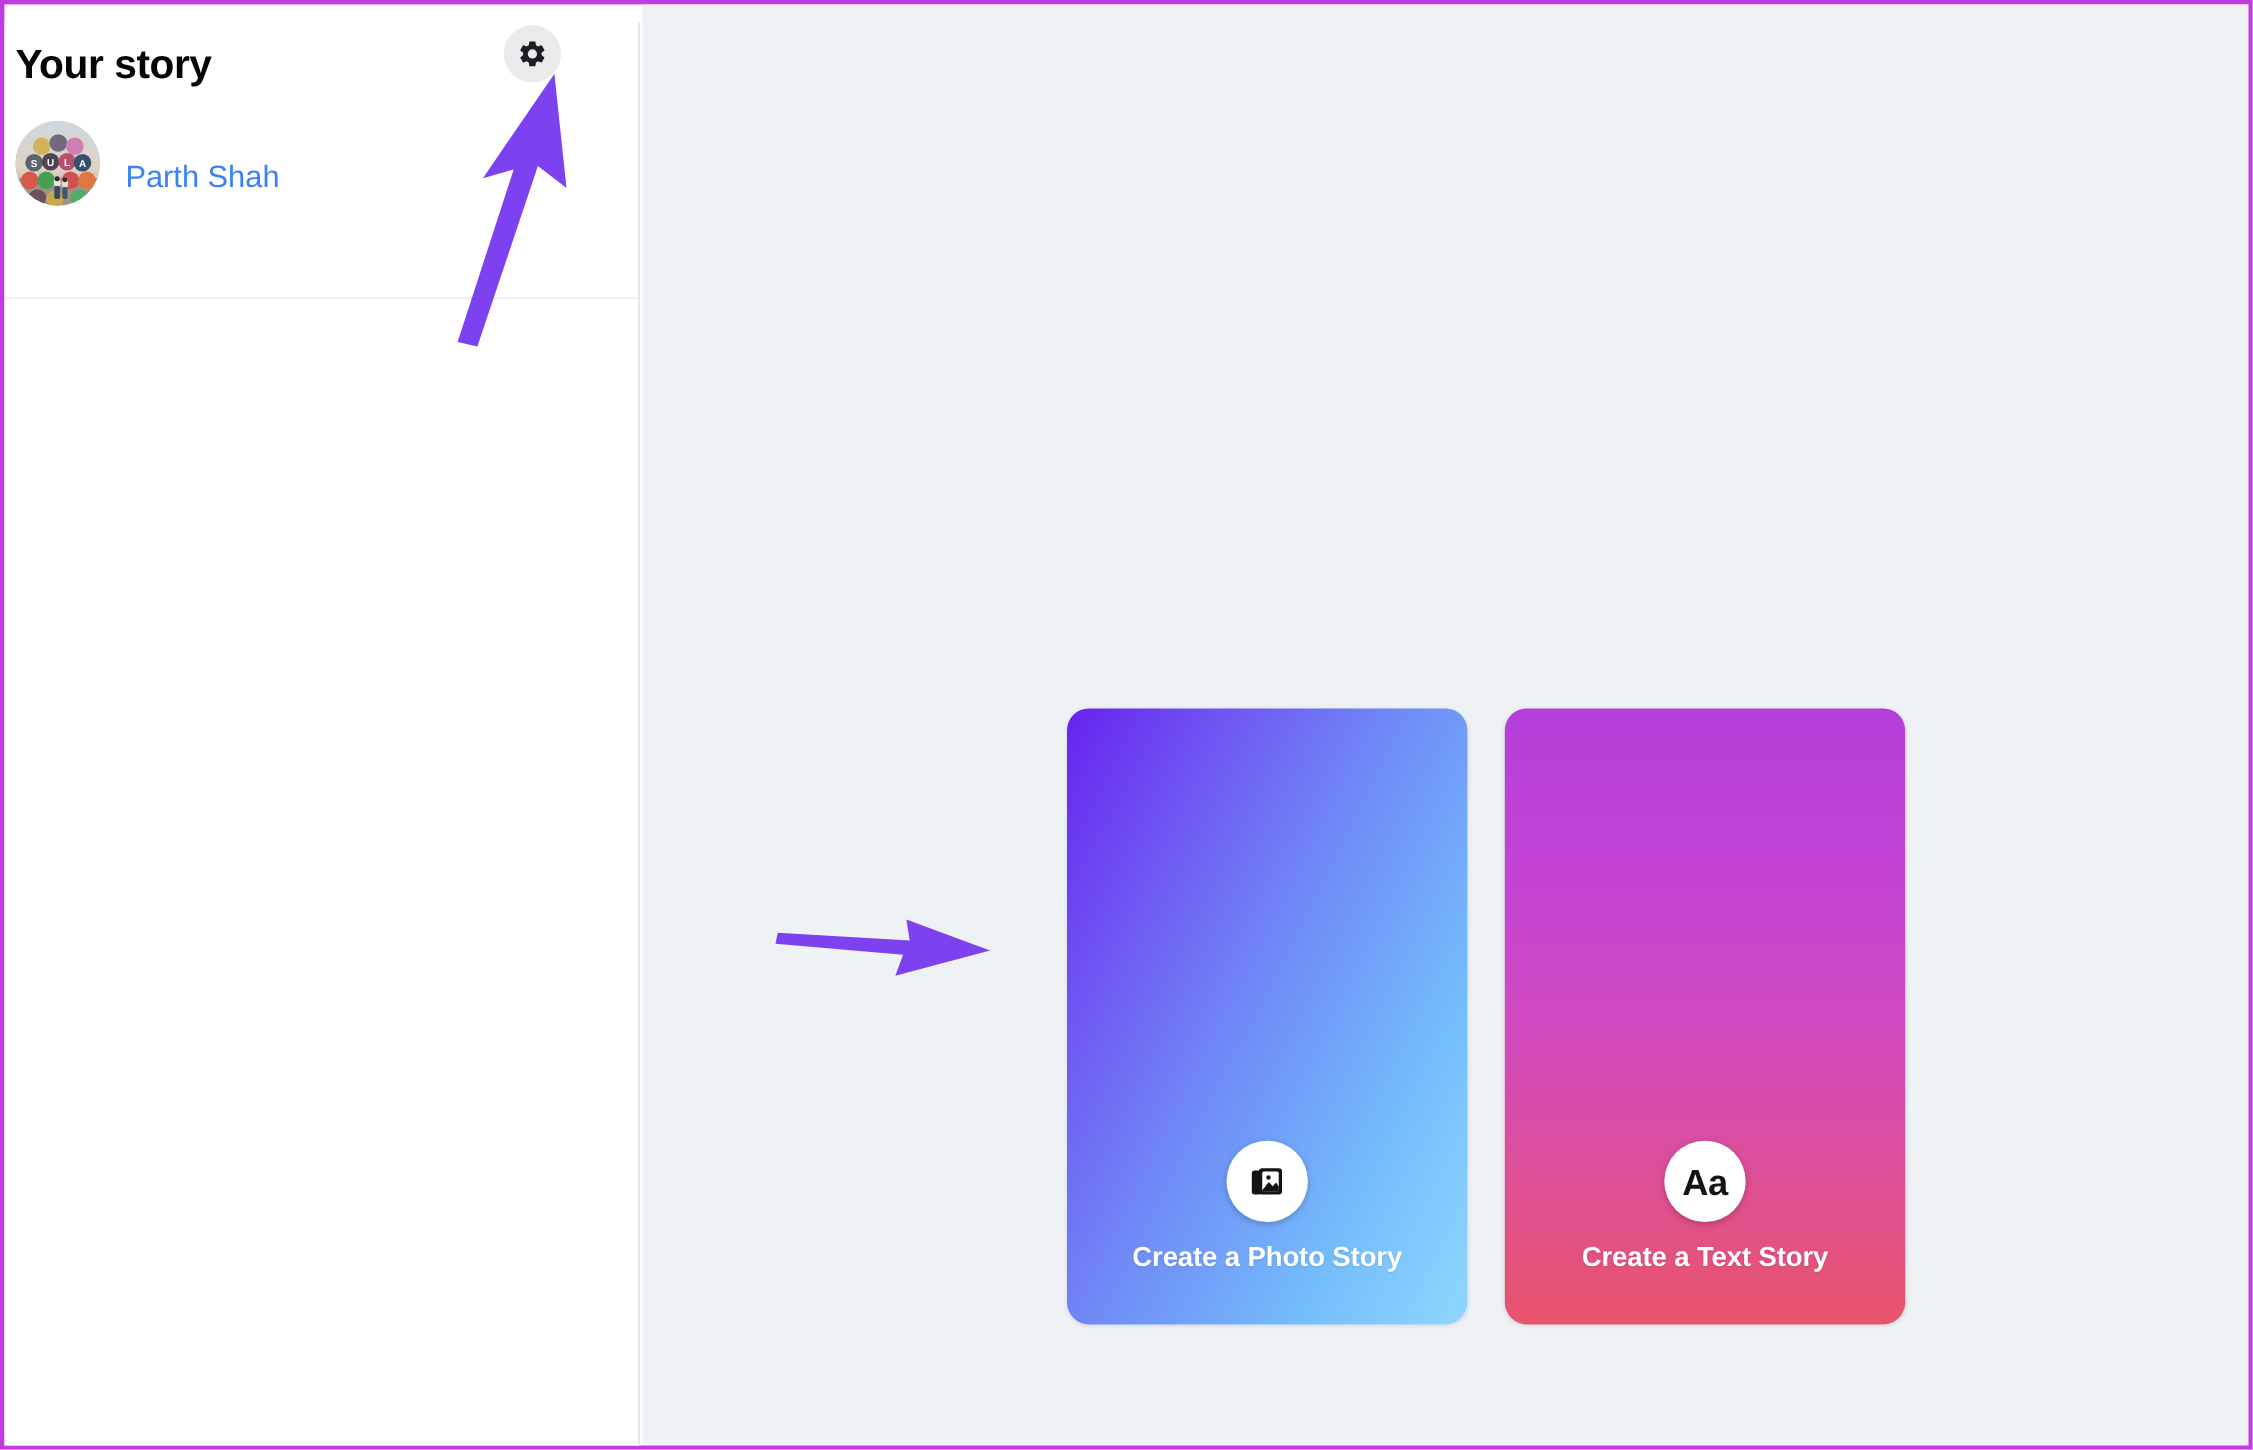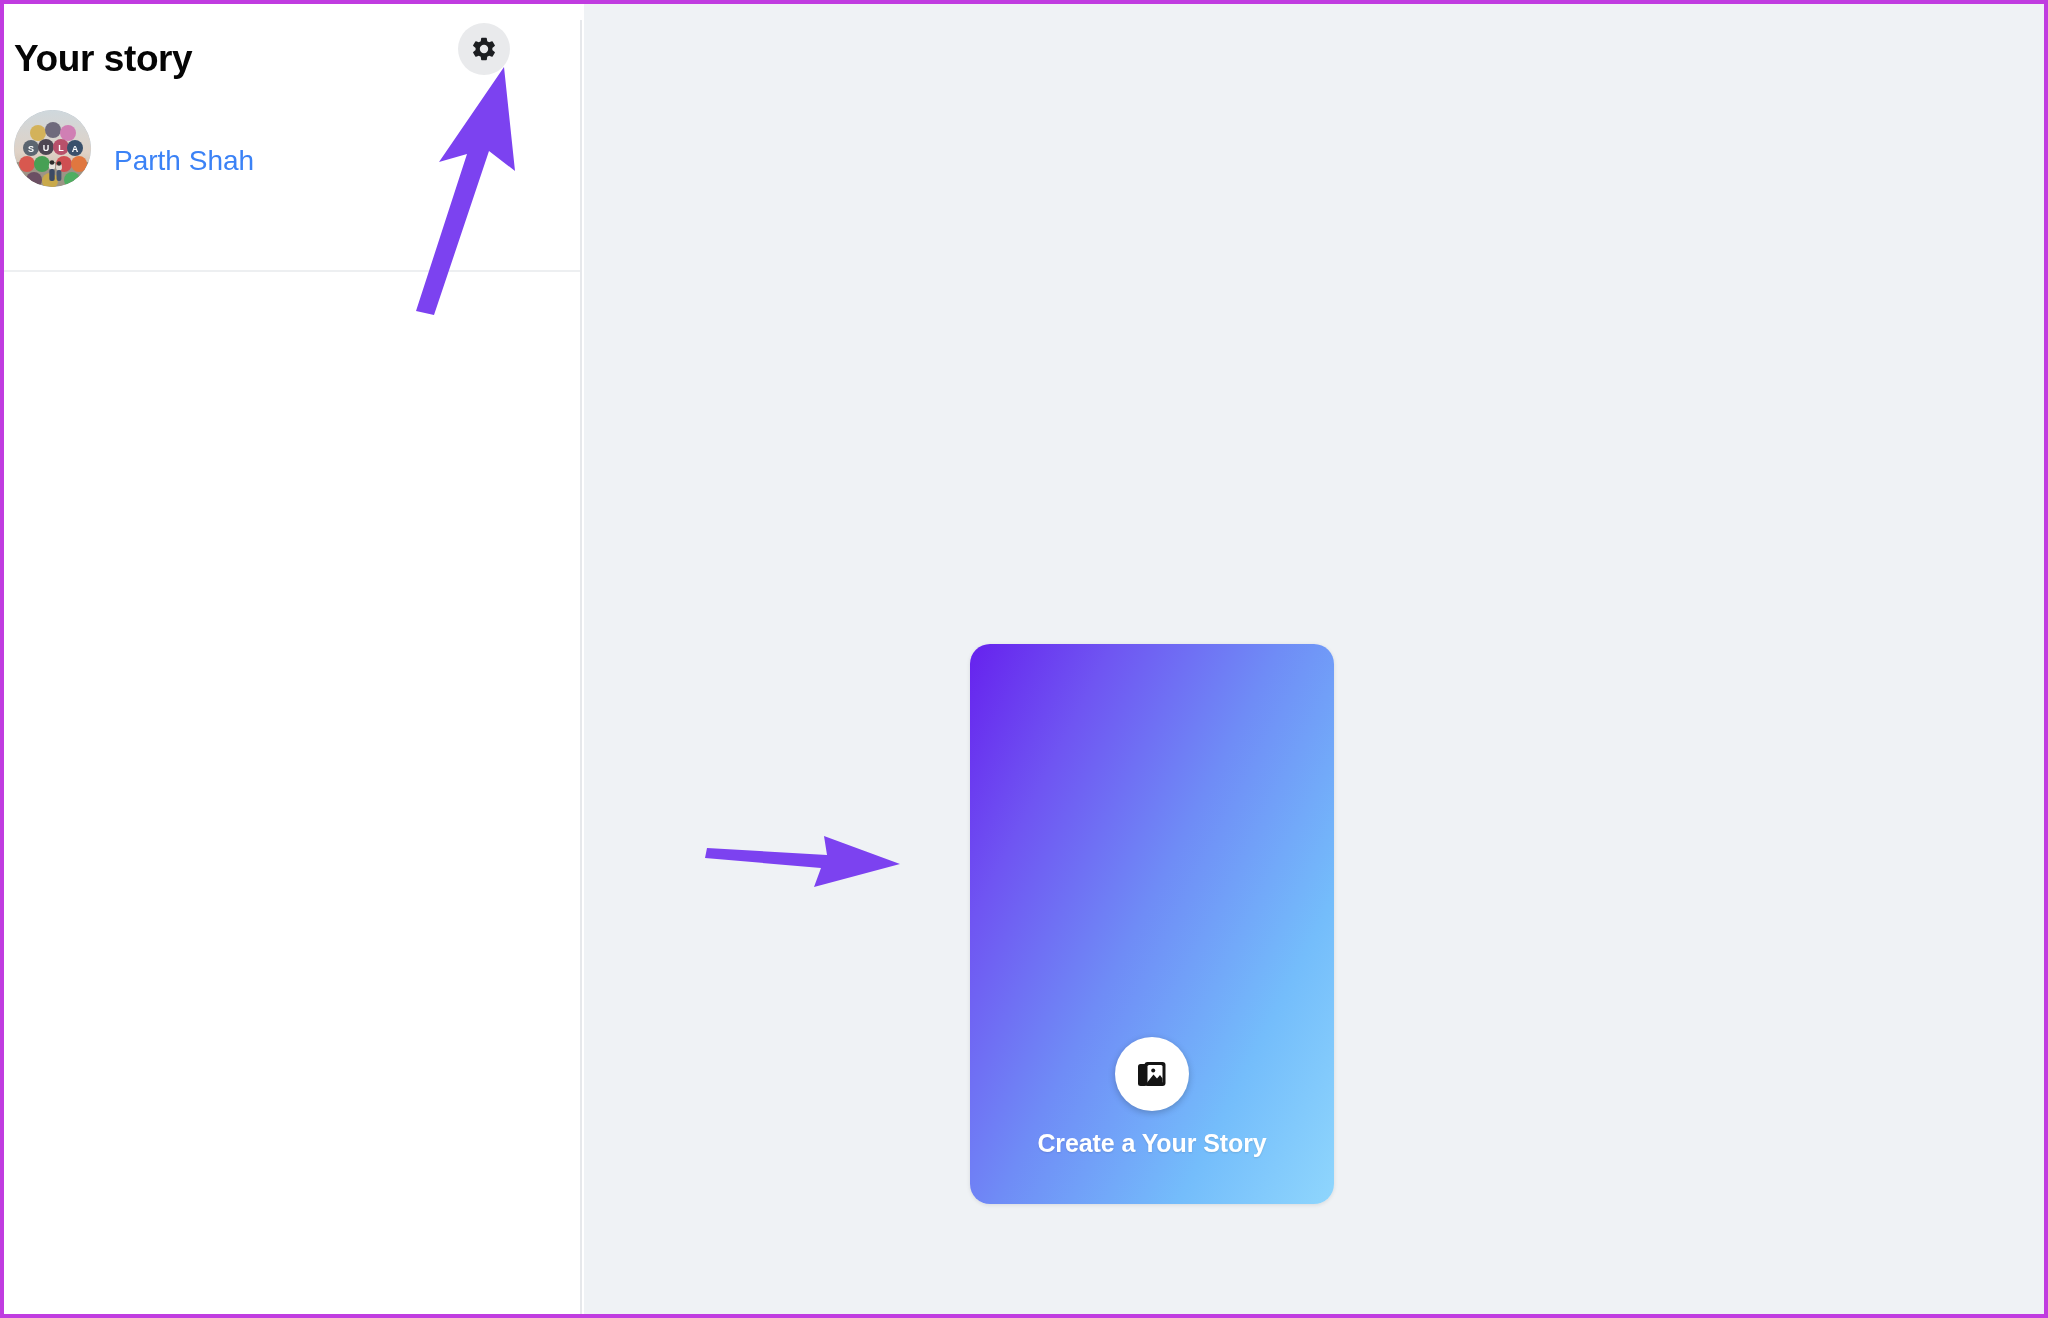--- a/index.html
+++ b/index.html
@@ -247,23 +247,29 @@
           <span>
             <svg width="36" height="36" viewBox="0 0 36 36" aria-hidden="true">
               <rect x="4" y="8" width="9" height="22" rx="2.5" fill="#141414"></rect>
               <rect x="10.5" y="6" width="21" height="24" rx="3" fill="#141414"></rect>
               <rect x="13.5" y="9" width="15" height="18" rx="1.5" fill="#ffffff"></rect>
               <circle cx="19.2" cy="14.4" r="2" fill="#141414"></circle>
               <path d="M13.5 26 L19.5 18.5 L23 22.5 L26 19 L28.5 22.6 L28.5 27 L13.5 27 Z" fill="#141414"></path>
             </svg>
           </span>
         </div>
-        <div class="card-label">Create a Your Story</div>
-      </div>
-
+        <div class="card-label">Create a Photo Story</div>
+      </div>
+
+      <div class="story-card card-text">
+        <div class="card-icon-circle">
+          <span class="card-aa">Aa</span>
+        </div>
+        <div class="card-label">Create a Text Story</div>
+      </div>
 
     </div>
   </main>
 
   <div class="annotation-layer">
 
     <svg style="left:395px; top:55px;" width="130" height="260" viewBox="0 0 130 260">
       <path d="M17 252 L68 95 L40 103 L105 8 L116 112 L90 92 L35 256 Z" fill="#7c42f0"></path>
     </svg>
 

